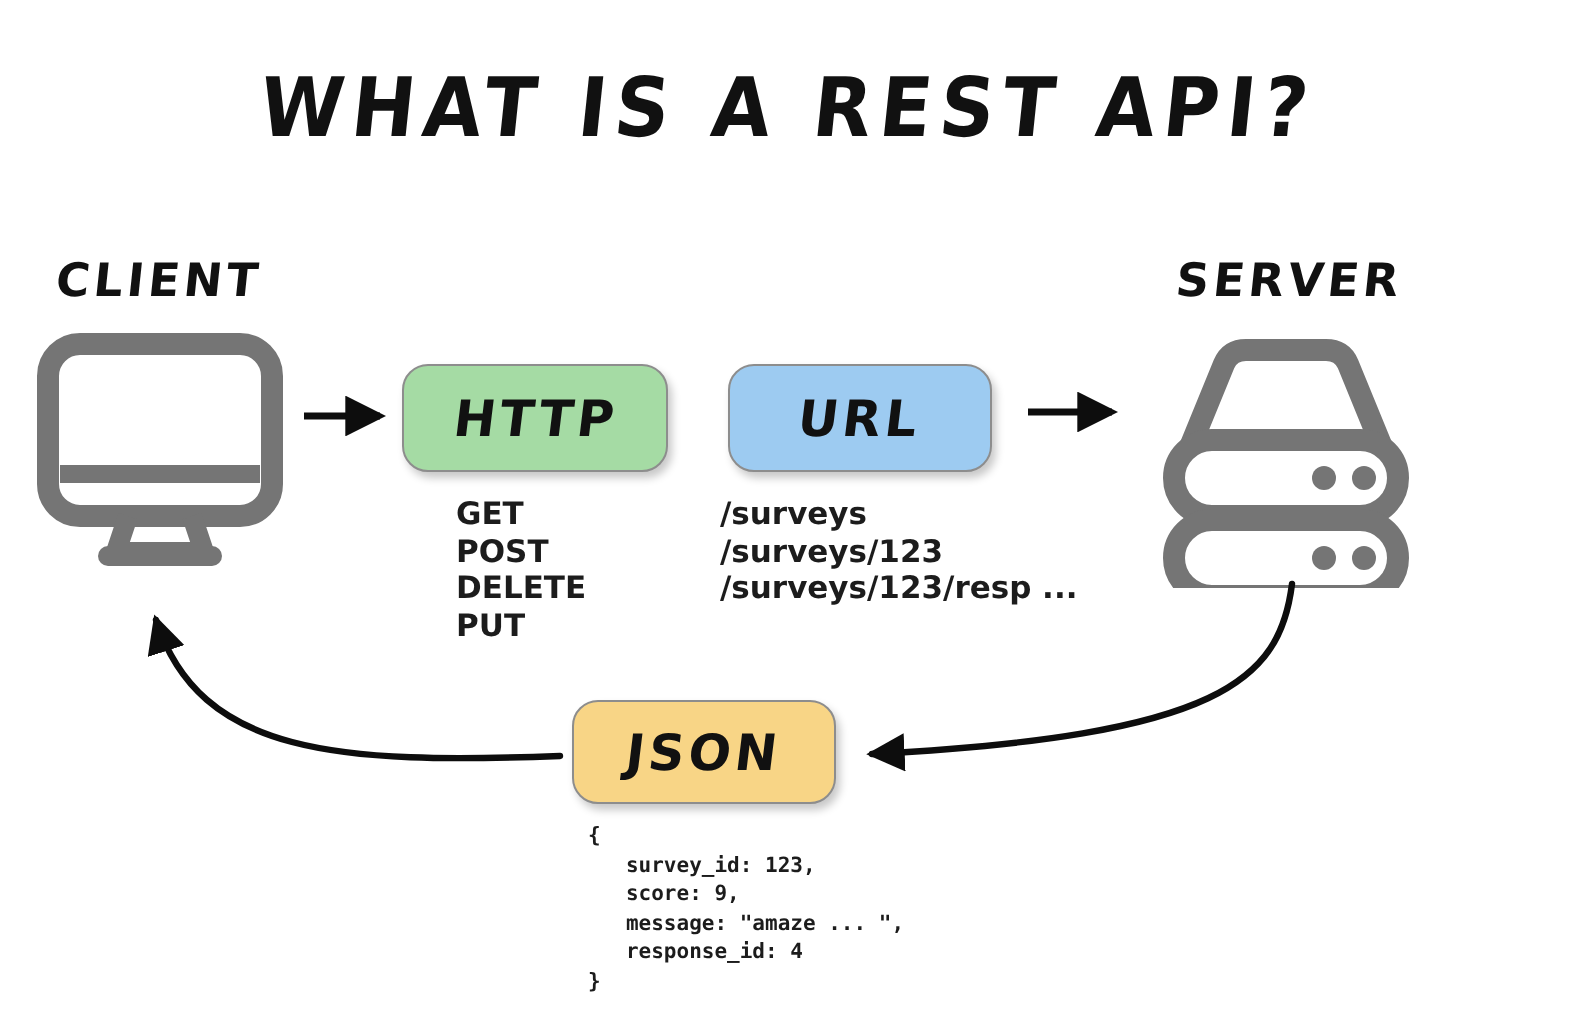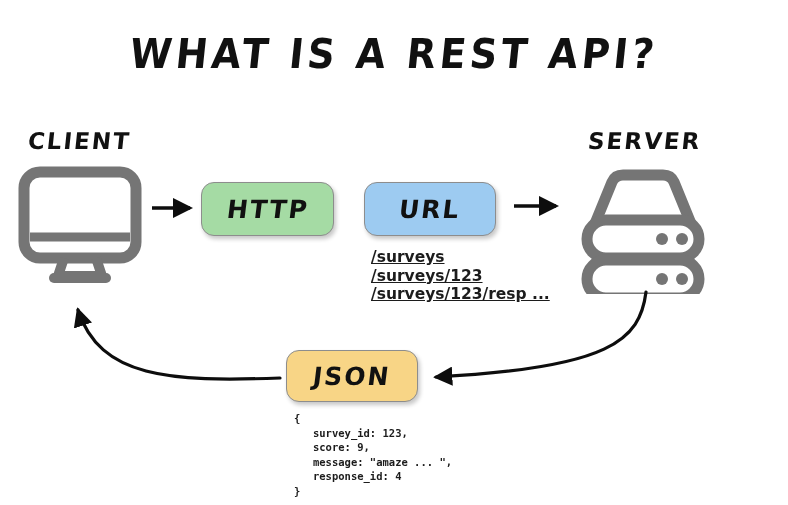--- a/index.html
+++ b/index.html
@@ -88,21 +88,21 @@
   .mono-list {
     position: absolute;
     font-family: "DejaVu Sans", sans-serif;
     font-size: 15.5px;
     font-weight: bold;
     line-height: 18.5px;
     color: #1c1c1c;
     white-space: pre;
   }
   #methods-list { left: 228px; top: 248px; }
-  #urls-list    { left: 371px; top: 248px; text-decoration: underline; }
+  #urls-list    { left: 360px; top: 248px; }
 
   #json-body {
     position: absolute;
     left: 294px; top: 411px;
     font-family: "DejaVu Sans Mono", monospace;
     font-size: 10.5px;
     font-weight: bold;
     line-height: 14.5px;
     color: #1c1c1c;
     white-space: pre;
@@ -142,20 +142,24 @@
       <circle cx="104" cy="71" r="6" fill="#757575"></circle>
       <rect x="9" y="92" width="112" height="38" rx="19" ry="19" fill="#ffffff" stroke="#757575" stroke-width="11"></rect>
       <circle cx="84" cy="111" r="6" fill="#757575"></circle>
       <circle cx="104" cy="111" r="6" fill="#757575"></circle>
     </svg>
   </div>
 
   <div id="http-box" class="box">
     <span class="box-text">HTTP</span>
   </div>
+  <div id="methods-list" class="mono-list">GET
+POST
+DELETE
+PUT</div>
 
   <div id="url-box" class="box">
     <span class="box-text">URL</span>
   </div>
   <div id="urls-list" class="mono-list">/surveys
 /surveys/123
 /surveys/123/resp ...</div>
 
   <div id="json-box" class="box">
     <span class="box-text">JSON</span>

